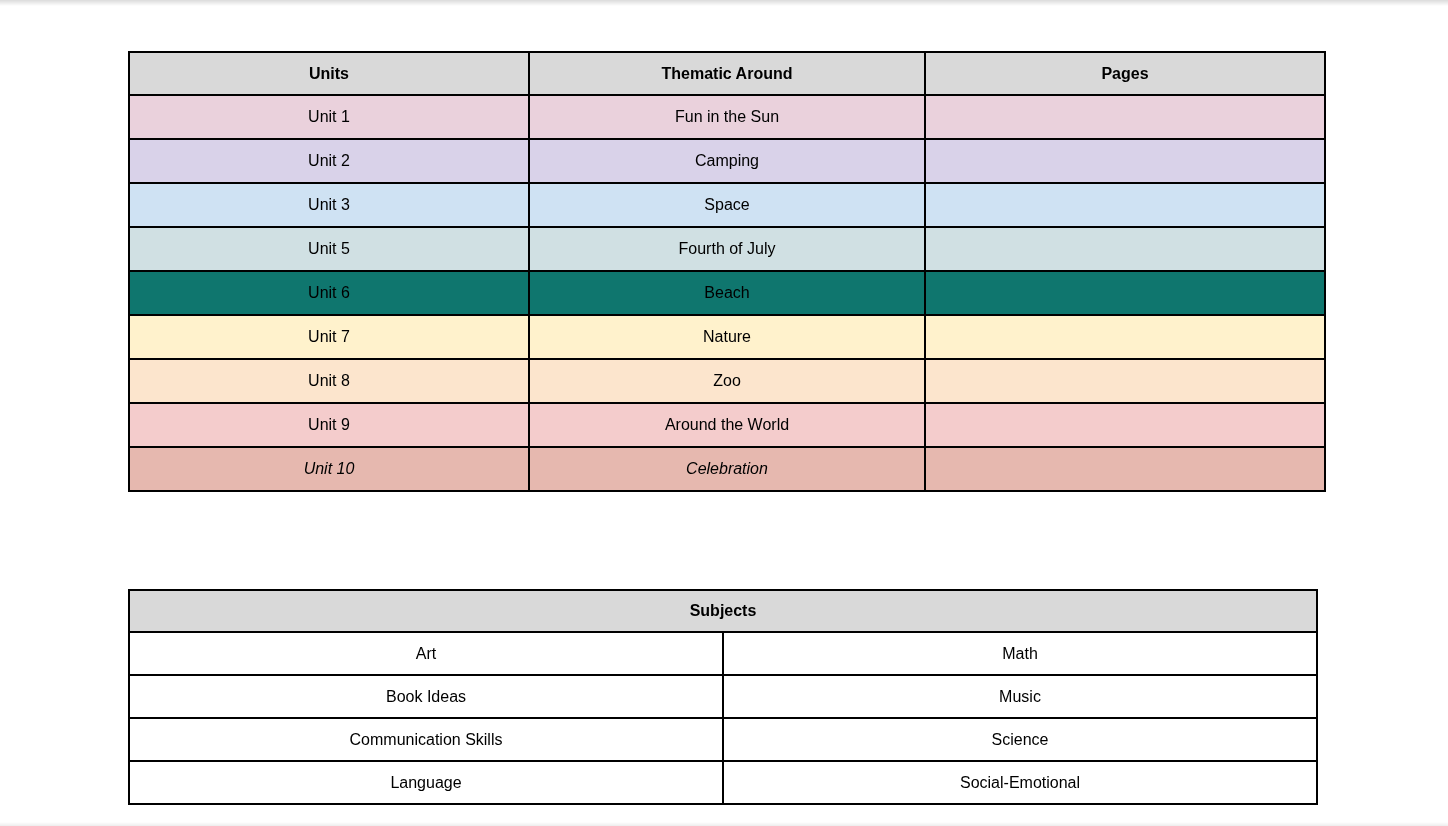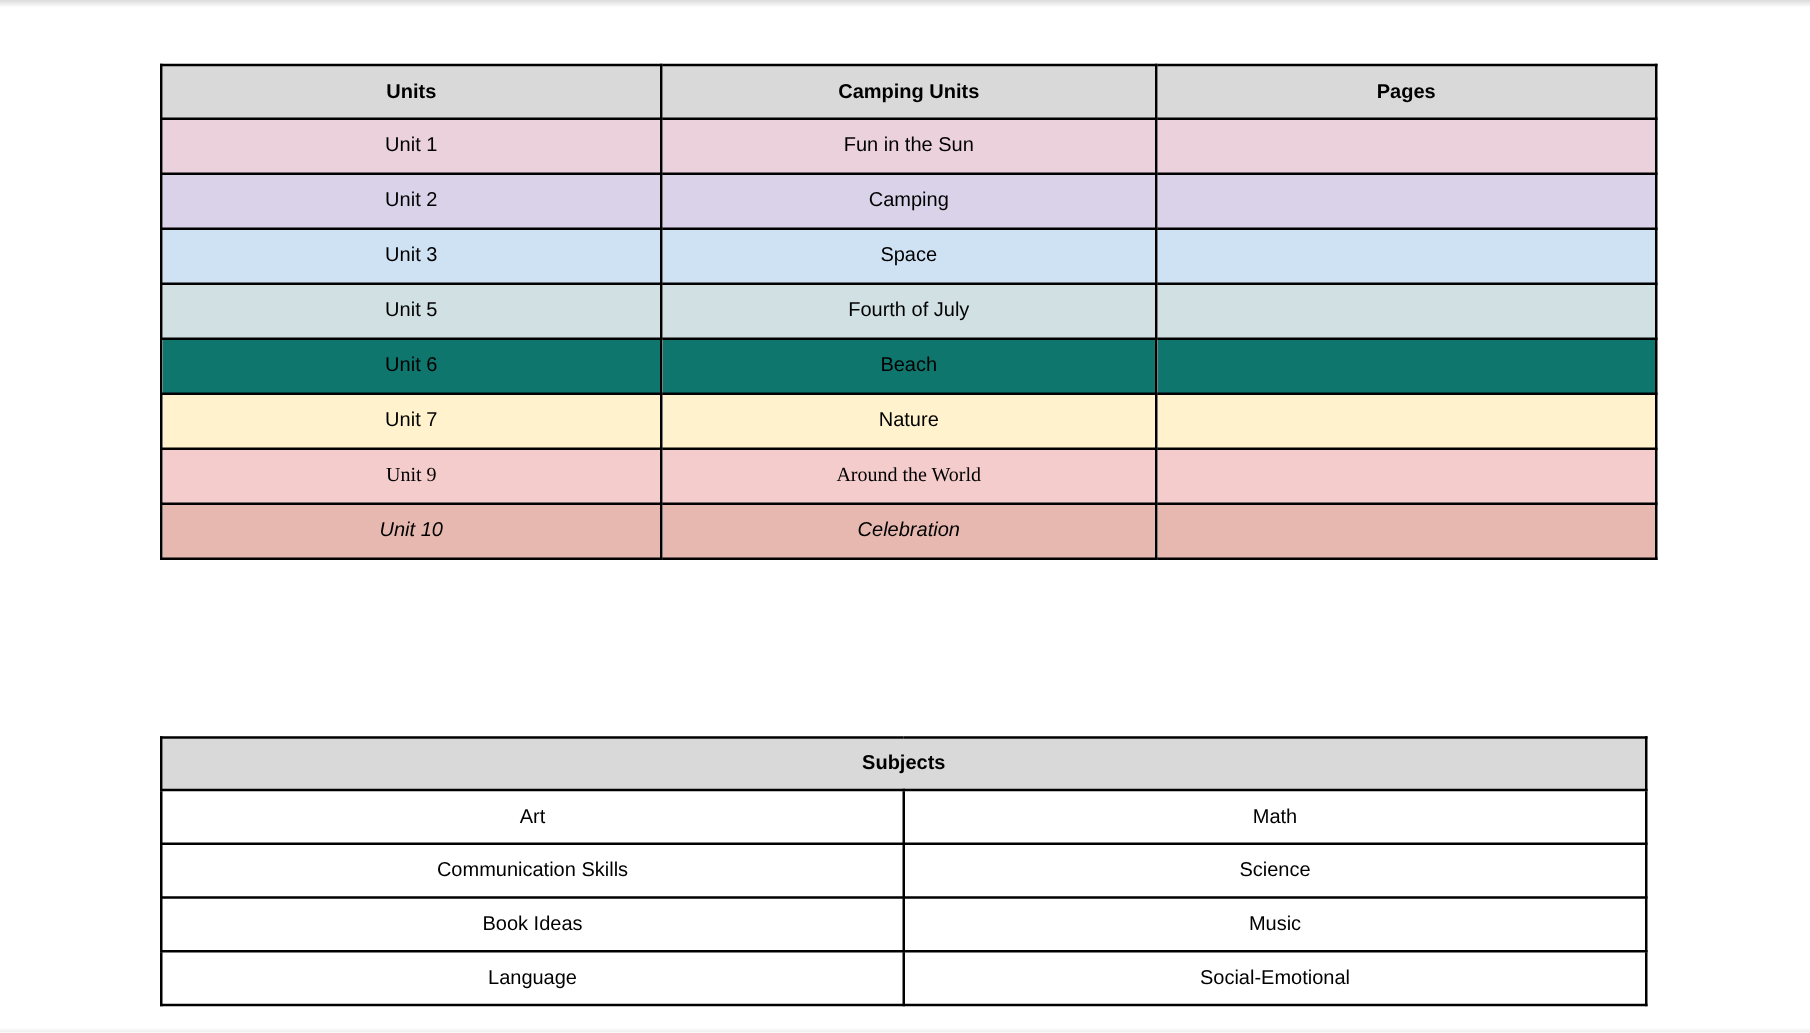--- a/index.html
+++ b/index.html
@@ -72,21 +72,21 @@
 </head>
 <body>
 
 <div class="page">
   <div class="edge-shadow-top"></div>
 
   <table class="units-table">
     <thead>
       <tr style="background: rgb(217, 217, 217);">
         <th class="col-units">Units</th>
-        <th class="col-thematic">Camping Units</th>
+        <th class="col-thematic">Thematic Around</th>
         <th class="col-pages">Pages</th>
       </tr>
     </thead>
     <tbody>
       <tr style="background: rgb(234, 209, 220);">
         <td>Unit 1</td>
         <td>Fun in the Sun</td>
         <td></td>
       </tr>
       <tr style="background: rgb(217, 210, 233);">
@@ -107,21 +107,26 @@
       <tr style="background: #0f766e;">
         <td>Unit 6</td>
         <td>Beach</td>
         <td></td>
       </tr>
       <tr style="background: rgb(255, 242, 204);">
         <td>Unit 7</td>
         <td>Nature</td>
         <td></td>
       </tr>
-      <tr style="background: rgb(244, 204, 204); font-family: Liberation Serif, serif;">
+      <tr style="background: rgb(252, 229, 205);">
+        <td>Unit 8</td>
+        <td>Zoo</td>
+        <td></td>
+      </tr>
+      <tr style="background: rgb(244, 204, 204);">
         <td>Unit 9</td>
         <td>Around the World</td>
         <td></td>
       </tr>
       <tr style="background: rgb(230, 184, 175); font-style: italic;">
         <td>Unit 10</td>
         <td>Celebration</td>
         <td></td>
       </tr>
     </tbody>
@@ -132,26 +137,26 @@
       <tr style="background: rgb(217, 217, 217); padding-left: 36px;">
         <th colspan="2">Subjects</th>
       </tr>
     </thead>
     <tbody>
       <tr>
         <td class="col-half">Art</td>
         <td class="col-half">Math</td>
       </tr>
       <tr>
+        <td>Book Ideas</td>
+        <td>Music</td>
+      </tr>
+      <tr>
         <td>Communication Skills</td>
         <td>Science</td>
-      </tr>
-      <tr>
-        <td>Book Ideas</td>
-        <td>Music</td>
       </tr>
       <tr>
         <td>Language</td>
         <td>Social-Emotional</td>
       </tr>
     </tbody>
   </table>
 
   <div class="edge-shadow-bottom"></div>
 </div>

